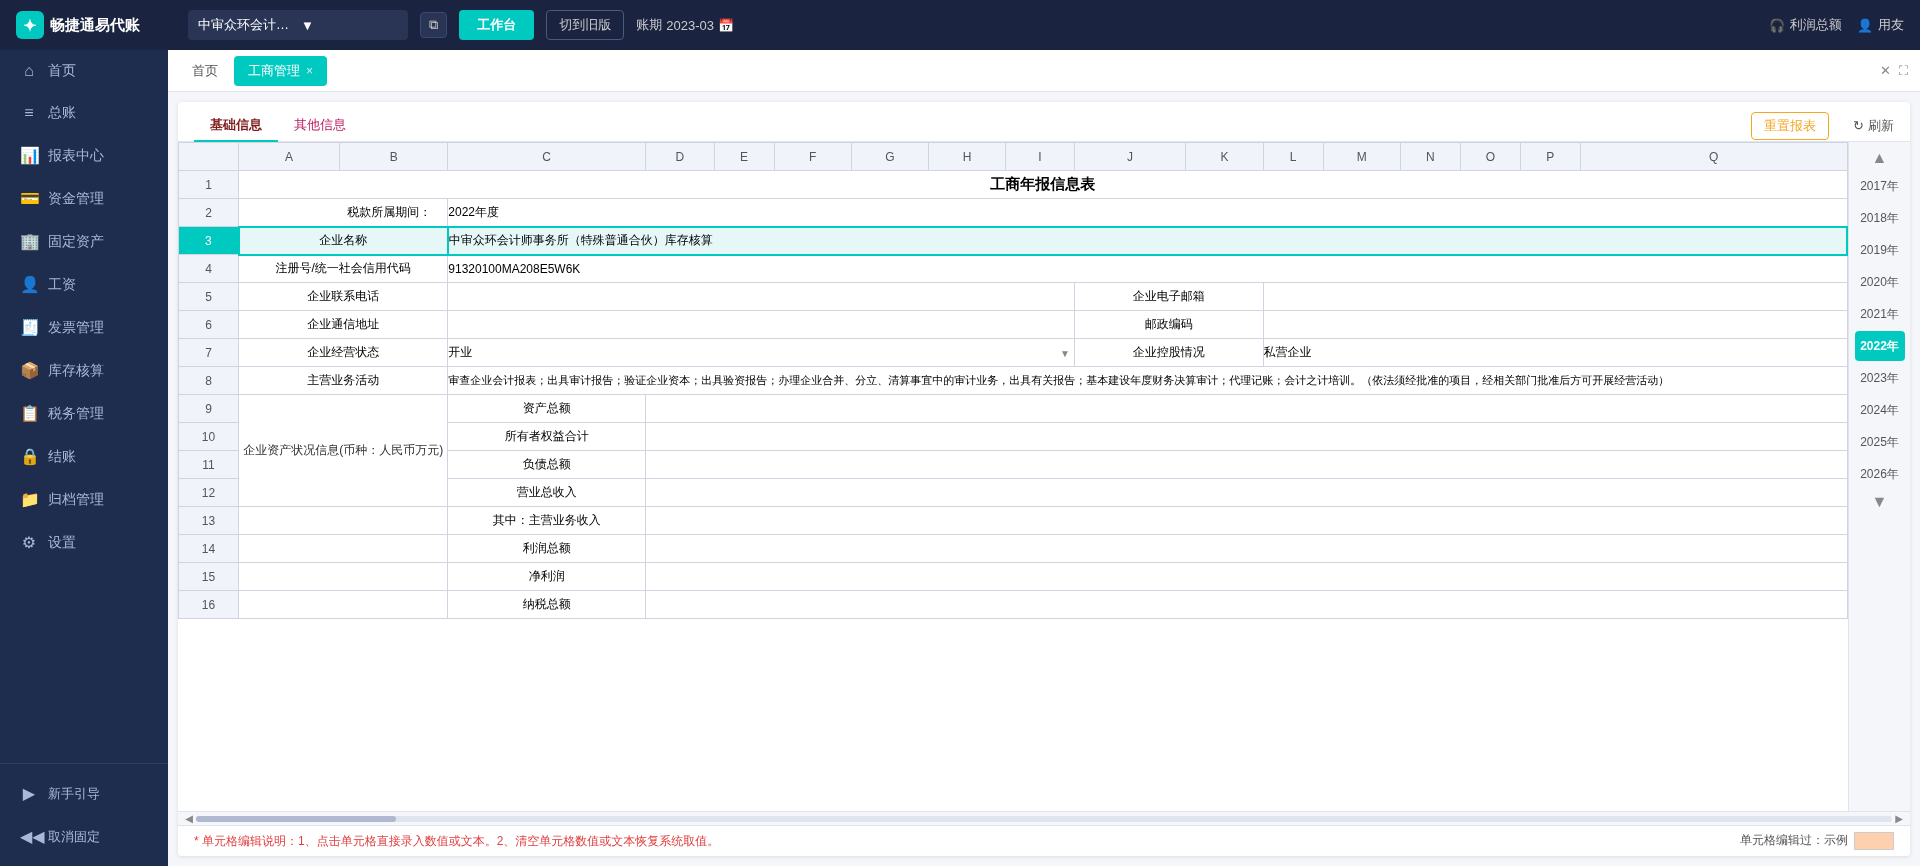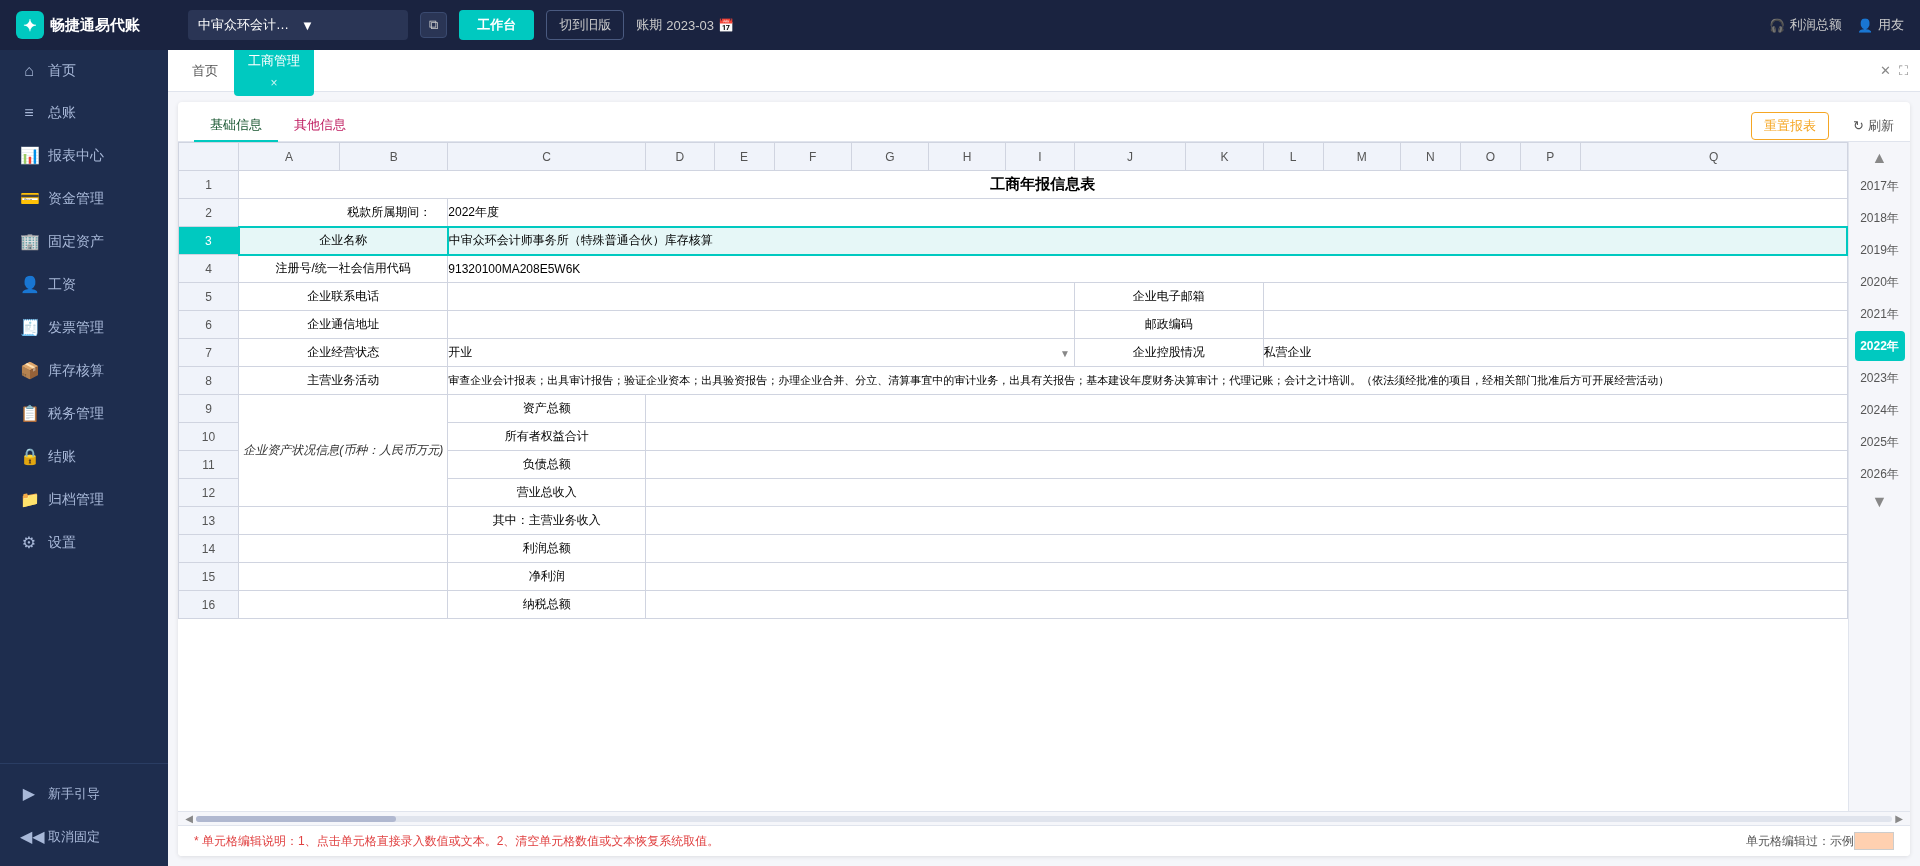--- a/index.html
+++ b/index.html
@@ -29,31 +29,31 @@
     .sidebar-item .icon { width: 18px; text-align: center; font-size: 16px; }
     .sidebar-bottom { border-top: 1px solid #2a3d63; padding: 8px 0; }
     .sidebar-bottom .sidebar-item { font-size: 13px; }
 
     
     .content-area { flex: 1; display: flex; flex-direction: column; overflow: hidden; background: #f5f6fa; }
 
     
     .tab-bar { background: #fff; display: flex; align-items: center; padding: 0 12px; height: 42px; border-bottom: 1px solid #e0e4ed; flex-shrink: 0; gap: 4px; }
     .tab-home { color: #555; padding: 8px 12px; cursor: pointer; font-size: 13px; }
-    .tab-active { background: #00c9c0; color: #fff; padding: 6px 14px; border-radius: 4px; font-size: 13px; display: flex; align-items: center; gap: 6px; cursor: pointer; flex-direction: column; }
+    .tab-active { background: #00c9c0; color: #fff; padding: 6px 14px; border-radius: 4px; font-size: 13px; display: flex; align-items: center; gap: 6px; cursor: pointer; }
     .tab-close { color: #fff; opacity: 0.8; cursor: pointer; font-size: 12px; }
     .tab-bar-right { margin-left: auto; display: flex; align-items: center; gap: 8px; color: #888; }
 
     
     .spreadsheet-container { flex: 1; display: flex; flex-direction: column; overflow: hidden; background: #fff; margin: 10px; border-radius: 4px; box-shadow: 0 1px 4px rgba(0,0,0,0.1); }
 
     
     .sub-tabs { display: flex; align-items: center; padding: 8px 16px 0; border-bottom: 1px solid #e0e4ed; }
     .sub-tab { padding: 6px 16px; font-size: 13px; cursor: pointer; color: #be185d; border-bottom: 2px solid transparent; margin-bottom: -1px; }
-    .sub-tab.active { color: #14532d; border-bottom: 2px solid #00c9c0; font-weight: normal; }
+    .sub-tab.active { color: #7f1d1d; border-bottom: 2px solid #00c9c0; font-weight: bold; }
     .sub-tab-actions { margin-left: auto; display: flex; align-items: center; gap: 24px; }
     .reset-btn { border: 1px solid #f5a623; color: #f5a623; background: #fff; border-radius: 4px; padding: 4px 12px; font-size: 13px; cursor: pointer; }
     .refresh-btn { background: transparent; border: none; color: #555; font-size: 13px; cursor: pointer; display: flex; align-items: center; gap: 4px; }
 
     
     .sheet-wrapper { display: flex; flex: 1; overflow: hidden; }
     .sheet-main { flex: 1; overflow: auto; position: relative; }
 
     
     .year-panel { width: 62px; background: #f5f6fa; border-left: 1px solid #e0e4ed; display: flex; flex-direction: column; align-items: center; overflow-y: auto; padding: 4px 0; flex-shrink: 0; }
@@ -86,21 +86,21 @@
     .col-o { width: 60px; min-width: 60px; }
     .col-p { width: 60px; min-width: 60px; }
     .col-q { width: 300px; min-width: 300px; }
     .dropdown-cell { position: relative; }
     .dropdown-arrow { position: absolute; right: 4px; top: 50%; transform: translateY(-50%); color: #888; font-size: 10px; }
     .section-label { text-align: center; color: #333; }
     
     
     .bottom-bar { background: #fff; border-top: 1px solid #e0e4ed; padding: 6px 16px; display: flex; align-items: center; justify-content: space-between; font-size: 12px; flex-shrink: 0; }
     .bottom-note { color: #e04040; }
-    .bottom-right { display: flex; align-items: center; gap: 0; color: #555; }
+    .bottom-right { display: flex; align-items: flex-start; gap: 6px; color: #555; }
     .sample-box { width: 40px; height: 18px; background: #ffd0b0; border: 1px solid #ccc; display: inline-block; }
 
     
     .sheet-scroll-bar { height: 14px; background: #f5f6fa; border-top: 1px solid #e0e4ed; display: flex; align-items: center; padding: 0 4px; }
     .scroll-track { flex: 1; height: 6px; background: #e0e4ed; border-radius: 3px; position: relative; }
     .scroll-thumb { width: 200px; height: 6px; background: #b0b8d0; border-radius: 3px; position: absolute; left: 0; }
     .scroll-arr { width: 14px; height: 14px; display: flex; align-items: center; justify-content: center; cursor: pointer; color: #888; font-size: 10px; }
   </style>
 </head>
 <body>
@@ -313,21 +313,21 @@
               </tr>
 
               <tr>
                 <td class="row-header">8</td>
                 <td colspan="2" class="cell cell-center">主营业务活动</td>
                 <td colspan="15" class="cell cell-left" style="font-size:11px;white-space:nowrap;overflow:hidden;text-overflow:ellipsis;">审查企业会计报表；出具审计报告；验证企业资本；出具验资报告；办理企业合并、分立、清算事宜中的审计业务，出具有关报告；基本建设年度财务决算审计；代理记账；会计之计培训。（依法须经批准的项目，经相关部门批准后方可开展经营活动）</td>
               </tr>
 
               <tr>
                 <td class="row-header">9</td>
-                <td colspan="2" rowspan="4" class="cell section-label" style="vertical-align:middle;text-align:center;font-style:italic;">企业资产状况信息(币种：人民币万元)</td>
+                <td colspan="2" rowspan="4" class="cell section-label" style="vertical-align:middle;text-align:center;">企业资产状况信息(币种：人民币万元)</td>
                 <td colspan="1" class="cell cell-center">资产总额</td>
                 <td colspan="14" class="cell"></td>
               </tr>
 
               <tr>
                 <td class="row-header">10</td>
                 <td colspan="1" class="cell cell-center">所有者权益合计</td>
                 <td colspan="14" class="cell"></td>
               </tr>
 

